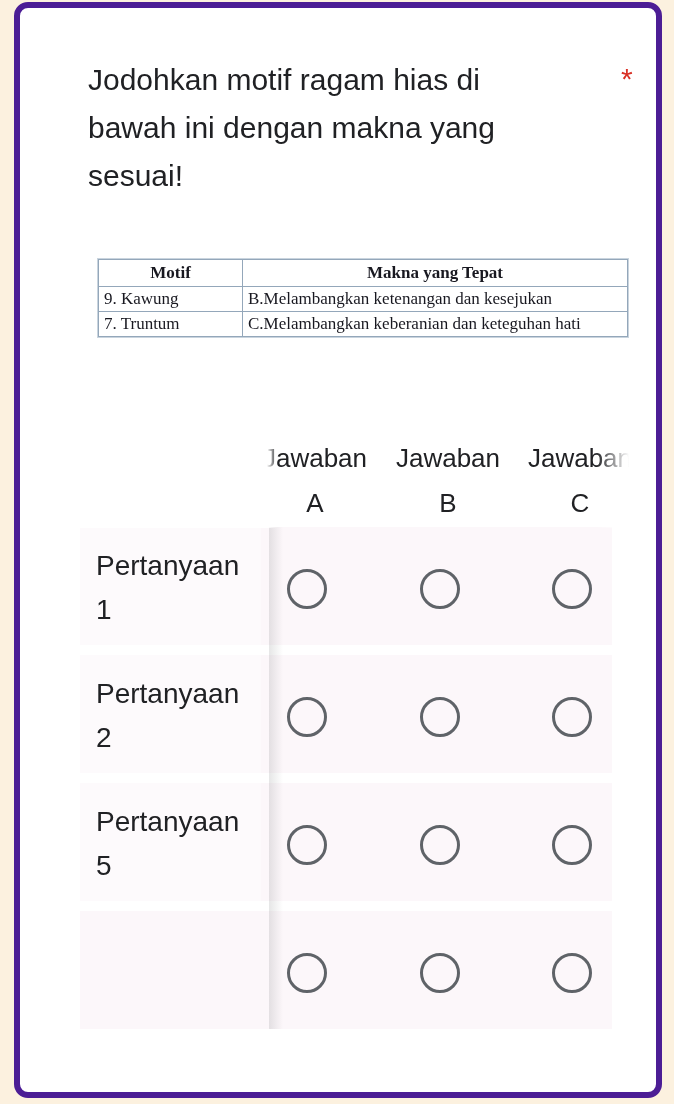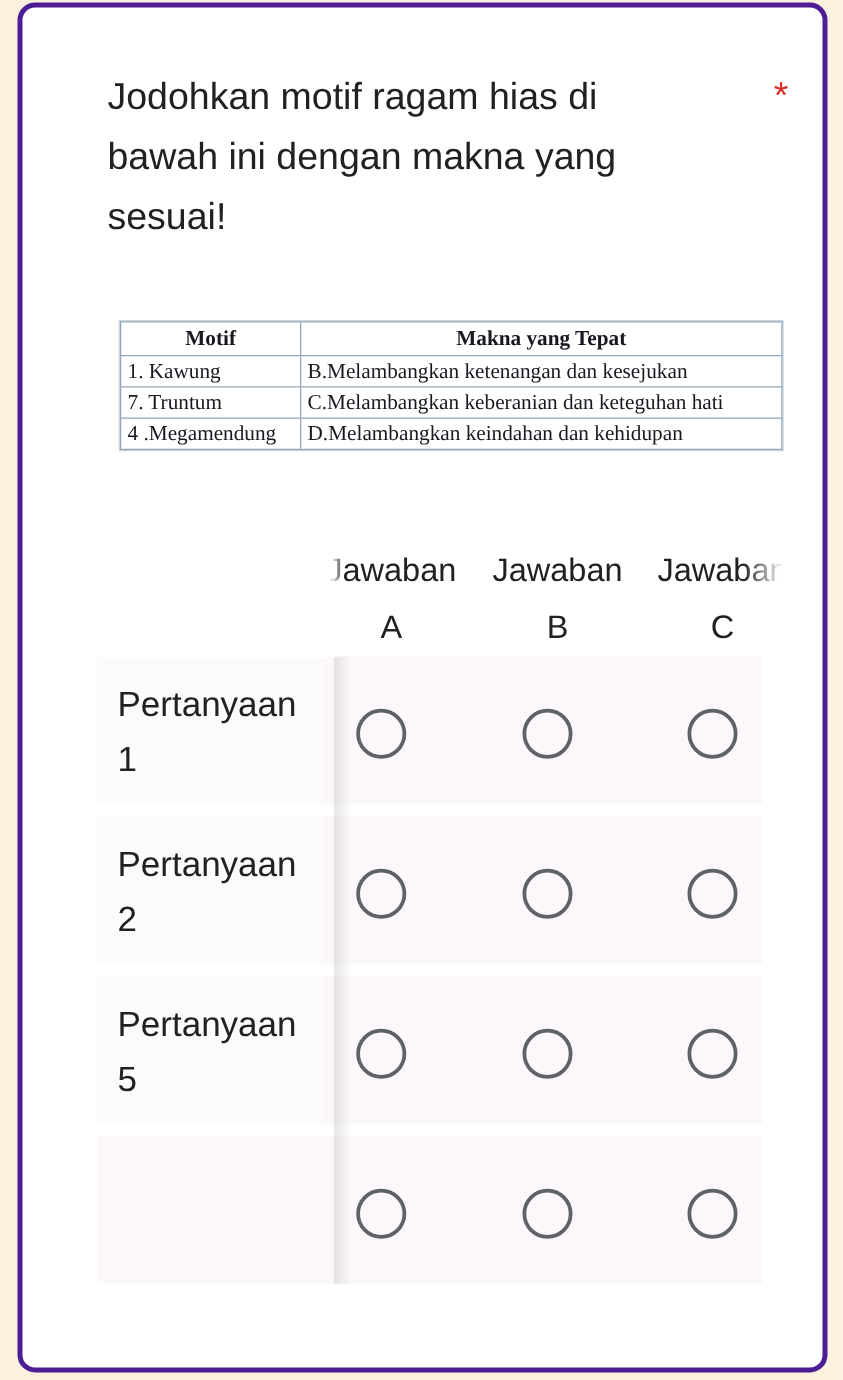--- a/index.html
+++ b/index.html
@@ -14,21 +14,21 @@
     overflow: hidden;
   }
 
   .card {
     position: absolute;
     left: 14px;
     top: 2px;
     width: 648px;
     height: 1096px;
     background: #ffffff;
-    border: 4px solid #4c1d95;
+    border: 6px solid #4c1d95;
     border-radius: 14px;
   }
 
   
   .question-title {
     position: absolute;
     left: 68px;
     top: 48px;
     width: 445px;
     font-size: 30px;
@@ -168,31 +168,27 @@
 
     <table class="attachment-table">
       <thead>
         <tr>
           <th class="col-motif">Motif</th>
           <th>Makna yang Tepat</th>
         </tr>
       </thead>
       <tbody>
         <tr>
-          <td>1. Kawung</td>
+          <td>9. Kawung</td>
           <td>B.Melambangkan ketenangan dan kesejukan</td>
         </tr>
         <tr>
           <td>7. Truntum</td>
           <td>C.Melambangkan keberanian dan keteguhan hati</td>
         </tr>
-        <tr>
-          <td>4 .Megamendung</td>
-          <td>D.Melambangkan keindahan dan kehidupan</td>
-        </tr>
       </tbody>
     </table>
 
     <div class="col-head col-head-a">
       <span>Jawaban</span>
       <span>A</span>
     </div>
     <div class="col-head col-head-b">
       <span>Jawaban</span>
       <span>B</span>

